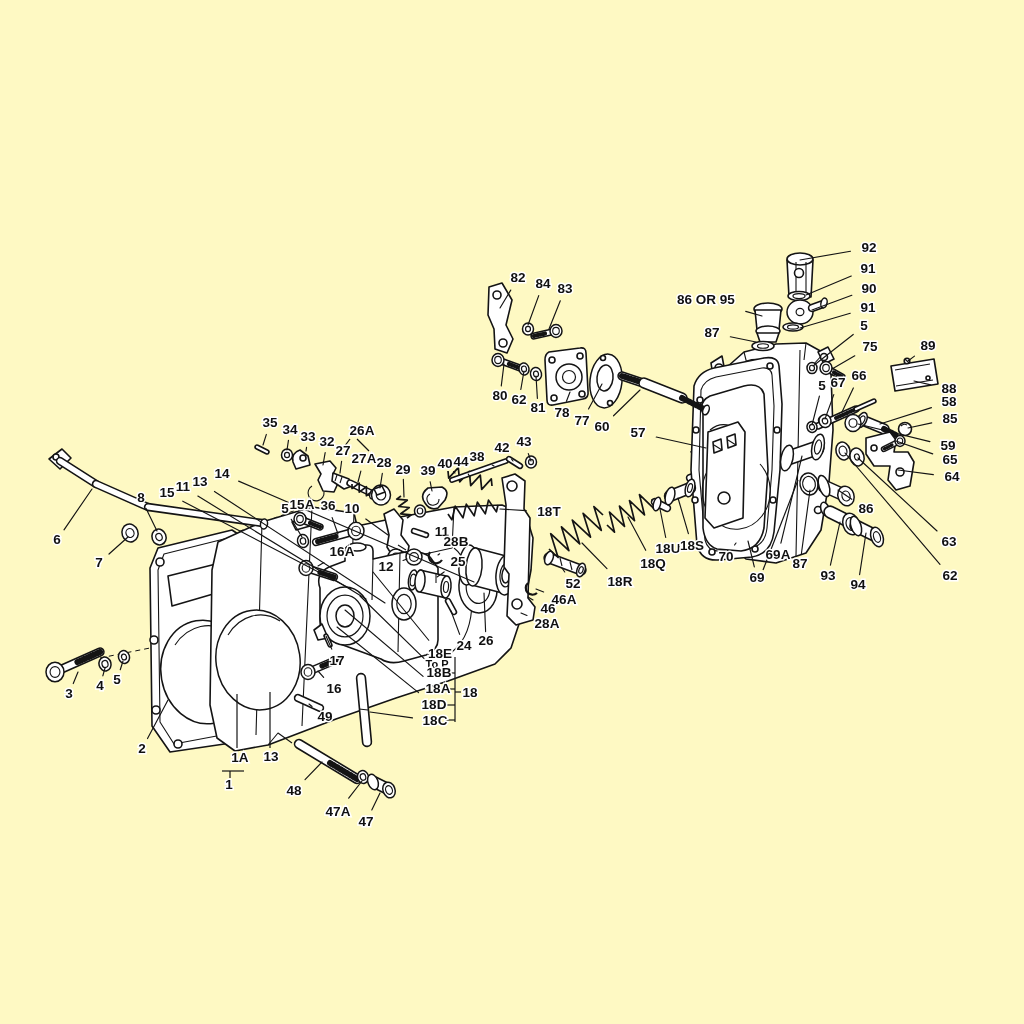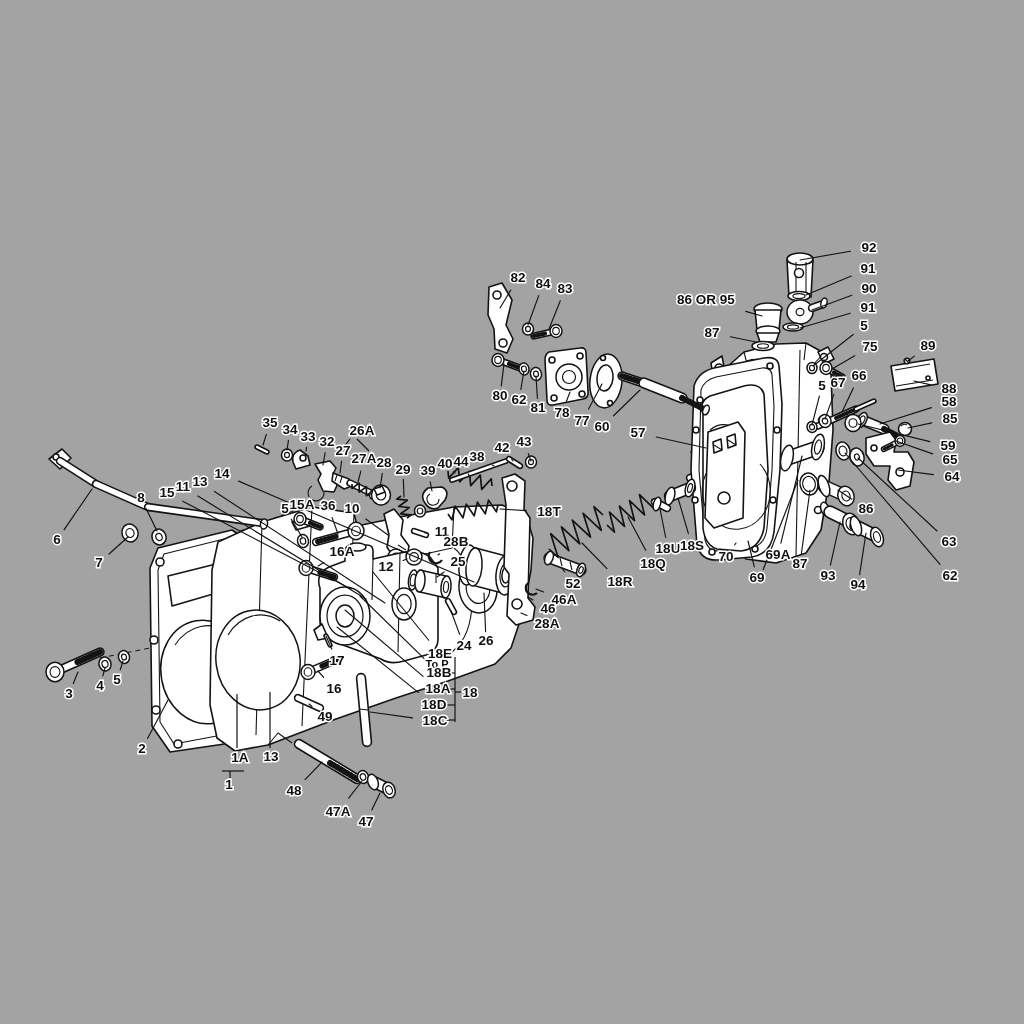--- a/index.html
+++ b/index.html
@@ -1,16 +1,16 @@
 <!DOCTYPE html>
 <html><head>
 <meta charset="utf-8">
 <style>
   html,body{margin:0;padding:0;background:#ffffff;}
-  .stage{position:relative;width:1024px;height:1024px;background:#a3a3a3;overflow:hidden;
+  .stage{position:relative;width:1024px;height:1024px;background:#fef9c3;overflow:hidden;
          font-family:"Liberation Sans", sans-serif;}
   svg{position:absolute;left:0;top:0;}
   svg .ln{stroke:#141414;fill:#ffffff;stroke-width:1.6;stroke-linejoin:round;}
   svg .ln2{stroke:#141414;fill:none;stroke-width:1.1;stroke-linejoin:round;}
   svg .dash{stroke:#141414;fill:none;stroke-width:1;stroke-dasharray:5 4;}
   svg text{font-family:"Liberation Sans", sans-serif;font-weight:bold;fill:#101010;
            paint-order:stroke;stroke:#ffffff;stroke-width:3px;}
 </style>
 </head>
 <body>

